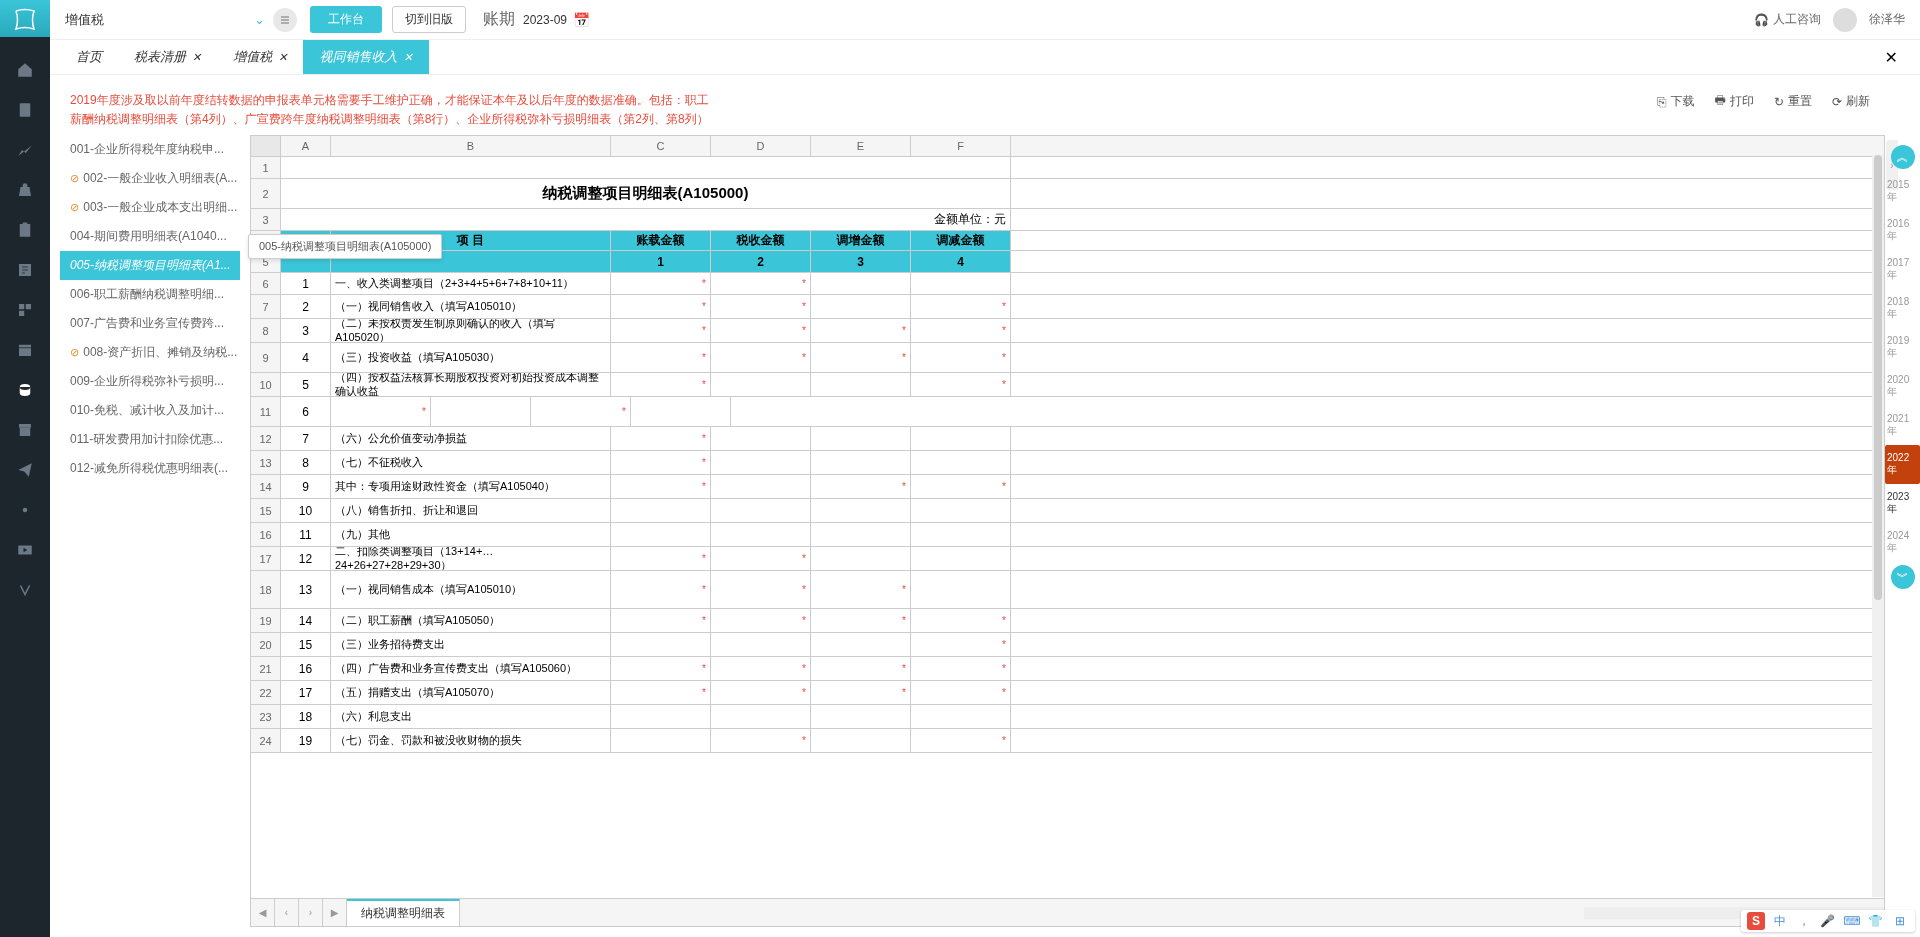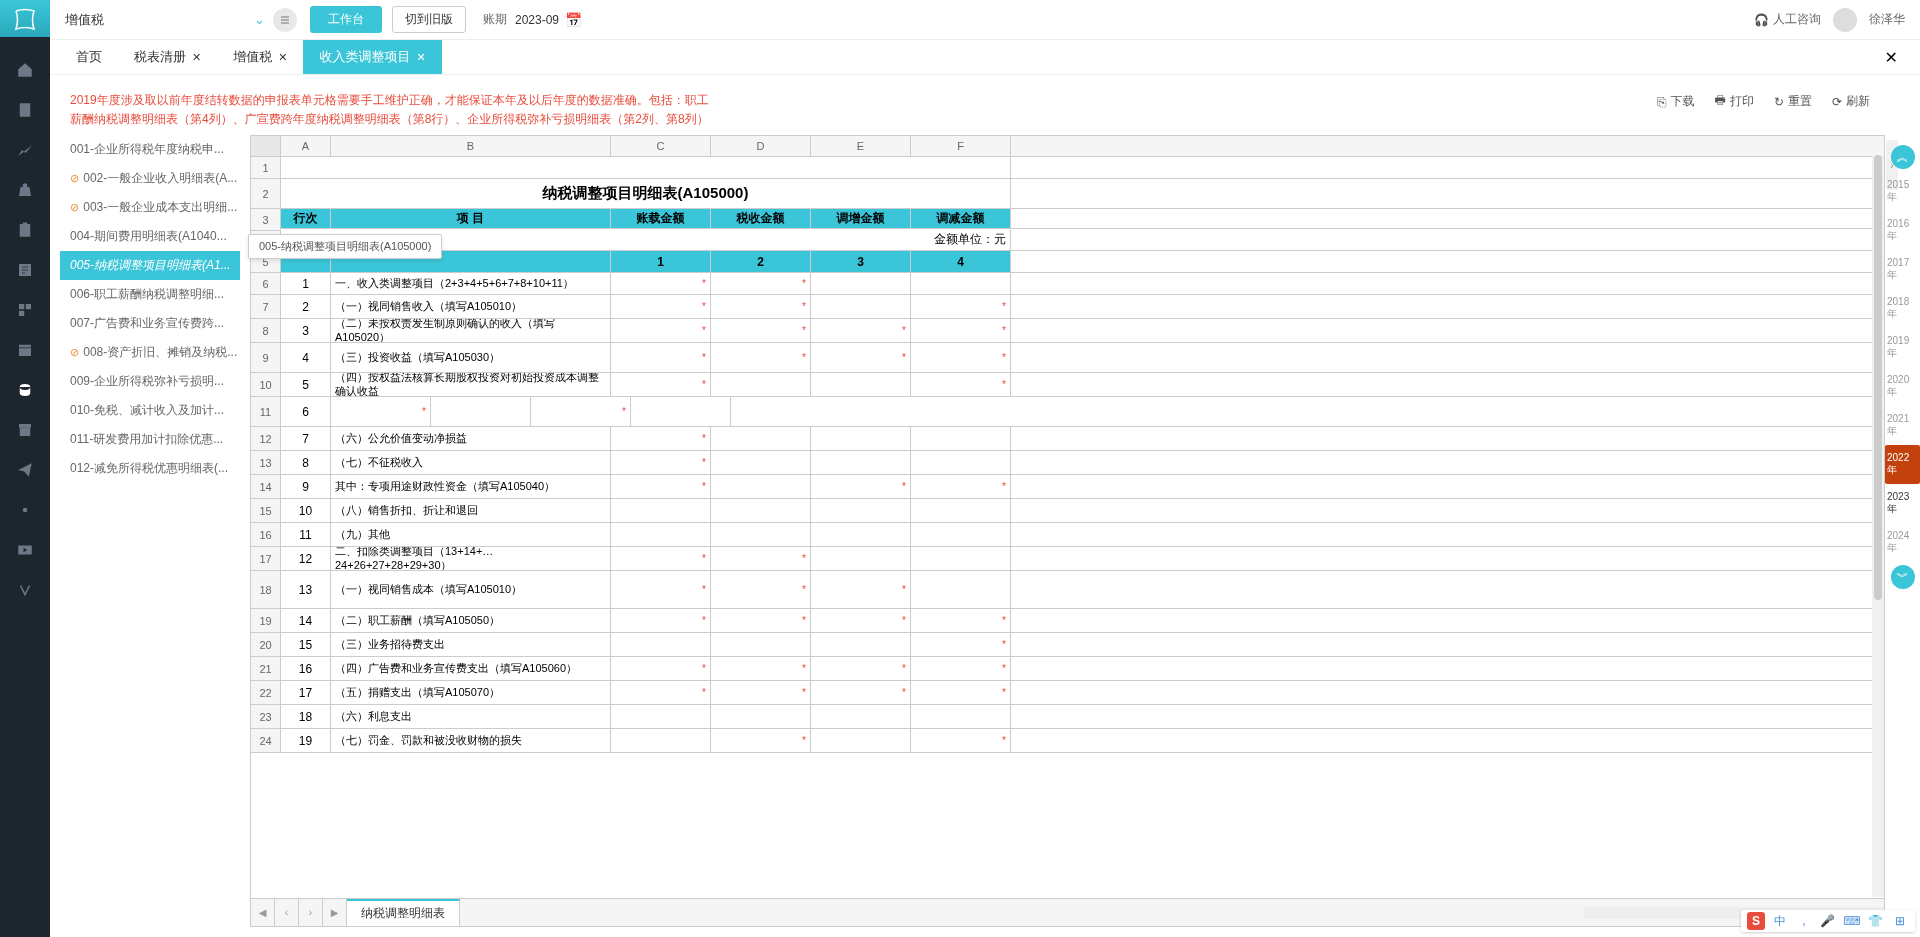--- a/index.html
+++ b/index.html
@@ -14,31 +14,31 @@
 .nav-icon svg { width: 18px; height: 18px; fill: #6b7886; }
 .nav-icon.active svg { fill: #fff; }
 
 
 .top-header { position: absolute; left: 50px; top: 0; right: 0; height: 40px; background: #fff; display: flex; align-items: center; padding: 0 15px; border-bottom: 1px solid #eee; }
 .dropdown { display: flex; align-items: center; color: #333; font-size: 13px; min-width: 200px; cursor: pointer; }
 .dropdown-arrow { margin-left: auto; color: #4cb8e8; }
 .header-icon-btn { width: 24px; height: 24px; border-radius: 50%; background: #e8e8e8; margin: 0 8px; display: flex; align-items: center; justify-content: center; cursor: pointer; }
 .btn-primary { background: #3bc5d8; color: #fff; border: none; padding: 5px 18px; border-radius: 3px; font-size: 12px; cursor: pointer; margin: 0 5px; }
 .btn-outline { background: #fff; color: #333; border: 1px solid #ccc; padding: 4px 12px; border-radius: 3px; font-size: 12px; cursor: pointer; margin: 0 5px; }
-.period-label { font-size: 12px; color: #666; margin-left: 12px; margin-right: 8px; }
+.period-label { font-size: 16px; color: #666; margin-left: 12px; margin-right: 8px; }
 .period-value { font-size: 12px; color: #333; }
 .calendar-icon { color: #3bc5d8; margin-left: 6px; font-size: 14px; }
 .header-right { margin-left: auto; display: flex; align-items: center; gap: 12px; font-size: 12px; color: #666; }
 .consult-link { display: flex; align-items: center; gap: 4px; cursor: pointer; }
 .user-avatar { width: 24px; height: 24px; border-radius: 50%; background: #ddd; }
 .username { color: #666; }
 
 
 .tabs-bar { position: absolute; left: 50px; top: 40px; right: 0; height: 35px; background: #fff; display: flex; align-items: stretch; border-bottom: 1px solid #eee; padding: 0 10px; }
-.tab { display: flex; align-items: center; padding: 0 16px; font-size: 13px; color: #333; cursor: pointer; position: relative; }
+.tab { display: flex; align-items: center; padding: 0 16px; font-size: 13px; color: #333; cursor: pointer; position: relative; font-style: italic; }
 .tab.active { background: #3bc5d8; color: #fff; }
 .tab-close { margin-left: 6px; font-size: 11px; cursor: pointer; }
 .tabs-close-all { margin-left: auto; display: flex; align-items: center; padding: 0 12px; cursor: pointer; }
 
 
 .notice-area { position: absolute; left: 50px; top: 75px; right: 30px; padding: 16px 20px 10px 20px; display: flex; align-items: flex-start; }
 .notice-text { color: #e74c3c; font-size: 12px; line-height: 1.6; max-width: 650px; }
 .action-buttons { margin-left: auto; display: flex; gap: 20px; }
 .action-btn { display: flex; align-items: center; gap: 4px; font-size: 12px; color: #555; cursor: pointer; }
 
@@ -219,21 +219,21 @@
       </div>
       <div class="tab">
         <span>税表清册</span>
         <span class="tab-close">✕</span>
       </div>
       <div class="tab">
         <span>增值税</span>
         <span class="tab-close">✕</span>
       </div>
       <div class="tab active">
-        <span>收入类调整项目</span>
+        <span>视同销售收入</span>
         <span class="tab-close">✕</span>
       </div>
     </div>
   <div class="tabs-close-all">✕</div>
 </div>
 
 <div class="notice-area">
   <div class="notice-text">2019年度涉及取以前年度结转数据的申报表单元格需要手工维护正确，才能保证本年及以后年度的数据准确。包括：职工薪酬纳税调整明细表（第4列）、广宣费跨年度纳税调整明细表（第8行）、企业所得税弥补亏损明细表（第2列、第8列）</div>
   <div class="action-buttons">
     <div class="action-btn">
@@ -342,30 +342,30 @@
           <div class="row-header" style="height: 24px;">23</div>
           <div class="row-header" style="height: 24px;">24</div>
         </div>
       <div class="cells" id="cells-container">
           <div class="cell-row" style="height: 22px;">
             <div class="cell" style="width:730px"></div>
           </div>
           <div class="cell-row title-row" style="height: 30px;">
             <div class="cell" style="width:730px">纳税调整项目明细表(A105000)</div>
           </div>
+          <div class="cell-row" style="height: 22px;">
+            <div class="cell right" style="width:730px;font-size:12px">金额单位：元</div>
+          </div>
           <div class="cell-row" style="height: 20px;">
             <div class="cell header-cell" style="width:50px">行次</div>
             <div class="cell header-cell" style="width:280px">项  目</div>
             <div class="cell header-cell" style="width:100px">账载金额</div>
             <div class="cell header-cell" style="width:100px">税收金额</div>
             <div class="cell header-cell" style="width:100px">调增金额</div>
             <div class="cell header-cell" style="width:100px">调减金额</div>
-          </div>
-          <div class="cell-row" style="height: 22px;">
-            <div class="cell right" style="width:730px;font-size:12px">金额单位：元</div>
           </div>
           <div class="cell-row" style="height: 22px;">
             <div class="cell header-cell" style="width:50px"></div>
             <div class="cell header-cell" style="width:280px"></div>
             <div class="cell header-cell" style="width:100px">1</div>
             <div class="cell header-cell" style="width:100px">2</div>
             <div class="cell header-cell" style="width:100px">3</div>
             <div class="cell header-cell" style="width:100px">4</div>
           </div>
           <div class="cell-row" style="height: 22px;">

